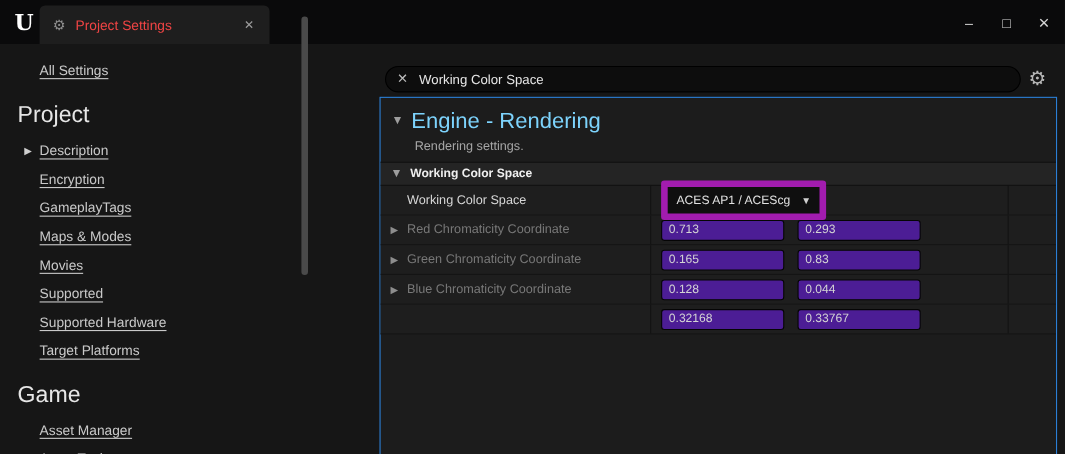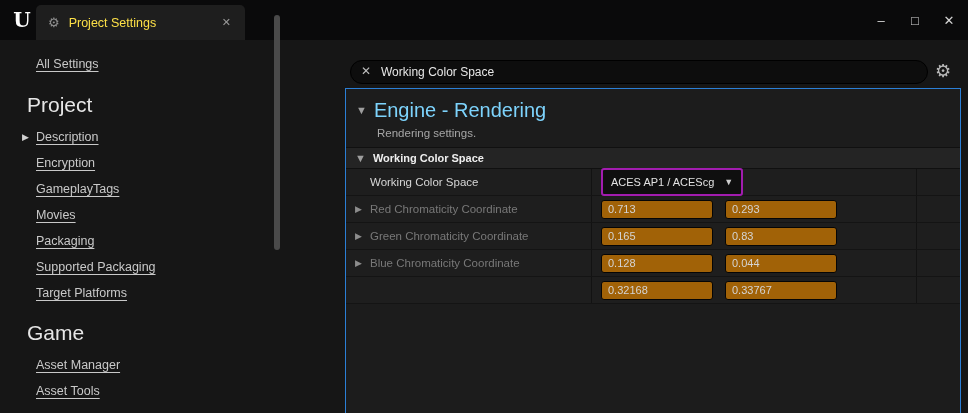--- a/index.html
+++ b/index.html
@@ -18,40 +18,40 @@
     position:absolute; left:11px; top:8px; width:22px; height:24px;
     color:#ffffff; font-size:20px; font-weight:bold; text-align:center; line-height:24px;
     font-family:"DejaVu Serif", serif;
   }
   .tab {
     position:absolute; left:36px; top:5px; height:35px; width:209px;
     background:#1e1e1e; border-radius:5px 5px 0 0;
     display:flex; align-items:center; padding:0 10px 0 12px; gap:9px;
   }
   .tab-icon { color:#8f8f8f; font-size:13px; line-height:1; }
-  .tab-label { color:#fde047; font-size:12.5px; white-space:nowrap; }
+  .tab-label { color:#ef4444; font-size:12.5px; white-space:nowrap; }
   .tab-close { margin-left:auto; color:#9a9a9a; font-size:11px; cursor:pointer; padding:2px 4px; }
   .win-controls { position:absolute; right:2px; top:0; height:40px; display:flex; }
   .win-btn { width:34px; height:40px; display:flex; align-items:center; justify-content:center;
              color:#d6d6d6; font-size:13px; cursor:pointer; }
 
   
   .sidebar {
     position:absolute; top:40px; left:0; width:278px; height:373px;
     overflow:hidden; padding:14px 0 0 16px;
   }
   .side-link {
     display:block; margin-left:20px; line-height:26px; font-size:12.5px;
     color:#c9c9c9; text-decoration:underline; text-underline-offset:3px;
     cursor:pointer; position:relative; white-space:nowrap;
   }
   .side-link.first { line-height:20px; }
   .section-title {
     font-size:21px; font-weight:400; color:#e6e6e6;
-    line-height:26px; margin:18px 0 6px 11px;
+    line-height:26px; margin:18px 0 6px 0;
   }
   .section-title.second { margin-top:14px; }
   .expander-sidebar {
     position:absolute; left:-14px; top:0; color:#d0d0d0; font-size:9px;
     text-decoration:none; display:inline-block; width:10px;
   }
   .side-scrollbar {
     position:absolute; left:274px; top:15px; width:6px; height:235px;
     background:#4a4a4a; border-radius:3px; cursor:pointer;
   }
@@ -98,28 +98,28 @@
     position:absolute; left:9px; top:50%; transform:translateY(-50%);
     color:#8d8d8d; font-size:9px; cursor:pointer;
   }
   .value-cell {
     flex:1; height:100%; display:flex; align-items:center; gap:12px;
     padding-left:9px; border-left:1px solid #121212;
   }
   .reset-cell { flex:0 0 44px; height:100%; border-left:1px solid #121212; }
 
   .dropdown {
-    height:21px; background:#0f0f0f; border:2px solid #a21caf; border-radius:3px;
+    height:21px; background:#0f0f0f; border:6px solid #a21caf; border-radius:3px;
     display:flex; align-items:center; gap:10px; padding:12px 8px;
     font-size:11px; color:#e2e2e2; cursor:pointer; white-space:nowrap;
   }
   .dropdown-chevron { color:#cfcfcf; font-size:9px; }
 
   .num-field {
-    width:112px; height:19px; background:#a16207; border:1px solid #050505;
+    width:112px; height:19px; background:#4c1d95; border:1px solid #050505;
     border-radius:3px; color:#d4d4d4; font-size:11px; padding:0 6px;
     font-family:"Liberation Sans", sans-serif; outline:none;
   }
 </style>
 </head>
 <body>
 
 <div class="topbar">
   <div class="logo">U</div>
   <div class="tab">
@@ -136,23 +136,24 @@
 
 <div class="sidebar">
   <a class="side-link first">All Settings</a>
 
   <div class="section-title">Project</div>
   <a class="side-link">
     <span class="expander-sidebar">▶</span><span>Description</span>
   </a>
   <a class="side-link">Encryption</a>
   <a class="side-link">GameplayTags</a>
+  <a class="side-link">Maps &amp; Modes</a>
   <a class="side-link">Movies</a>
-  <a class="side-link">Packaging</a>
-  <a class="side-link">Supported Packaging</a>
+  <a class="side-link">Supported</a>
+  <a class="side-link">Supported Hardware</a>
   <a class="side-link">Target Platforms</a>
 
   <div class="section-title second">Game</div>
   <a class="side-link">Asset Manager</a>
   <a class="side-link">Asset Tools</a>
 </div>
 <div class="side-scrollbar"></div>
 
 <div class="search-wrap">
   <input class="search-input" type="text" value="Working Color Space" style="">

